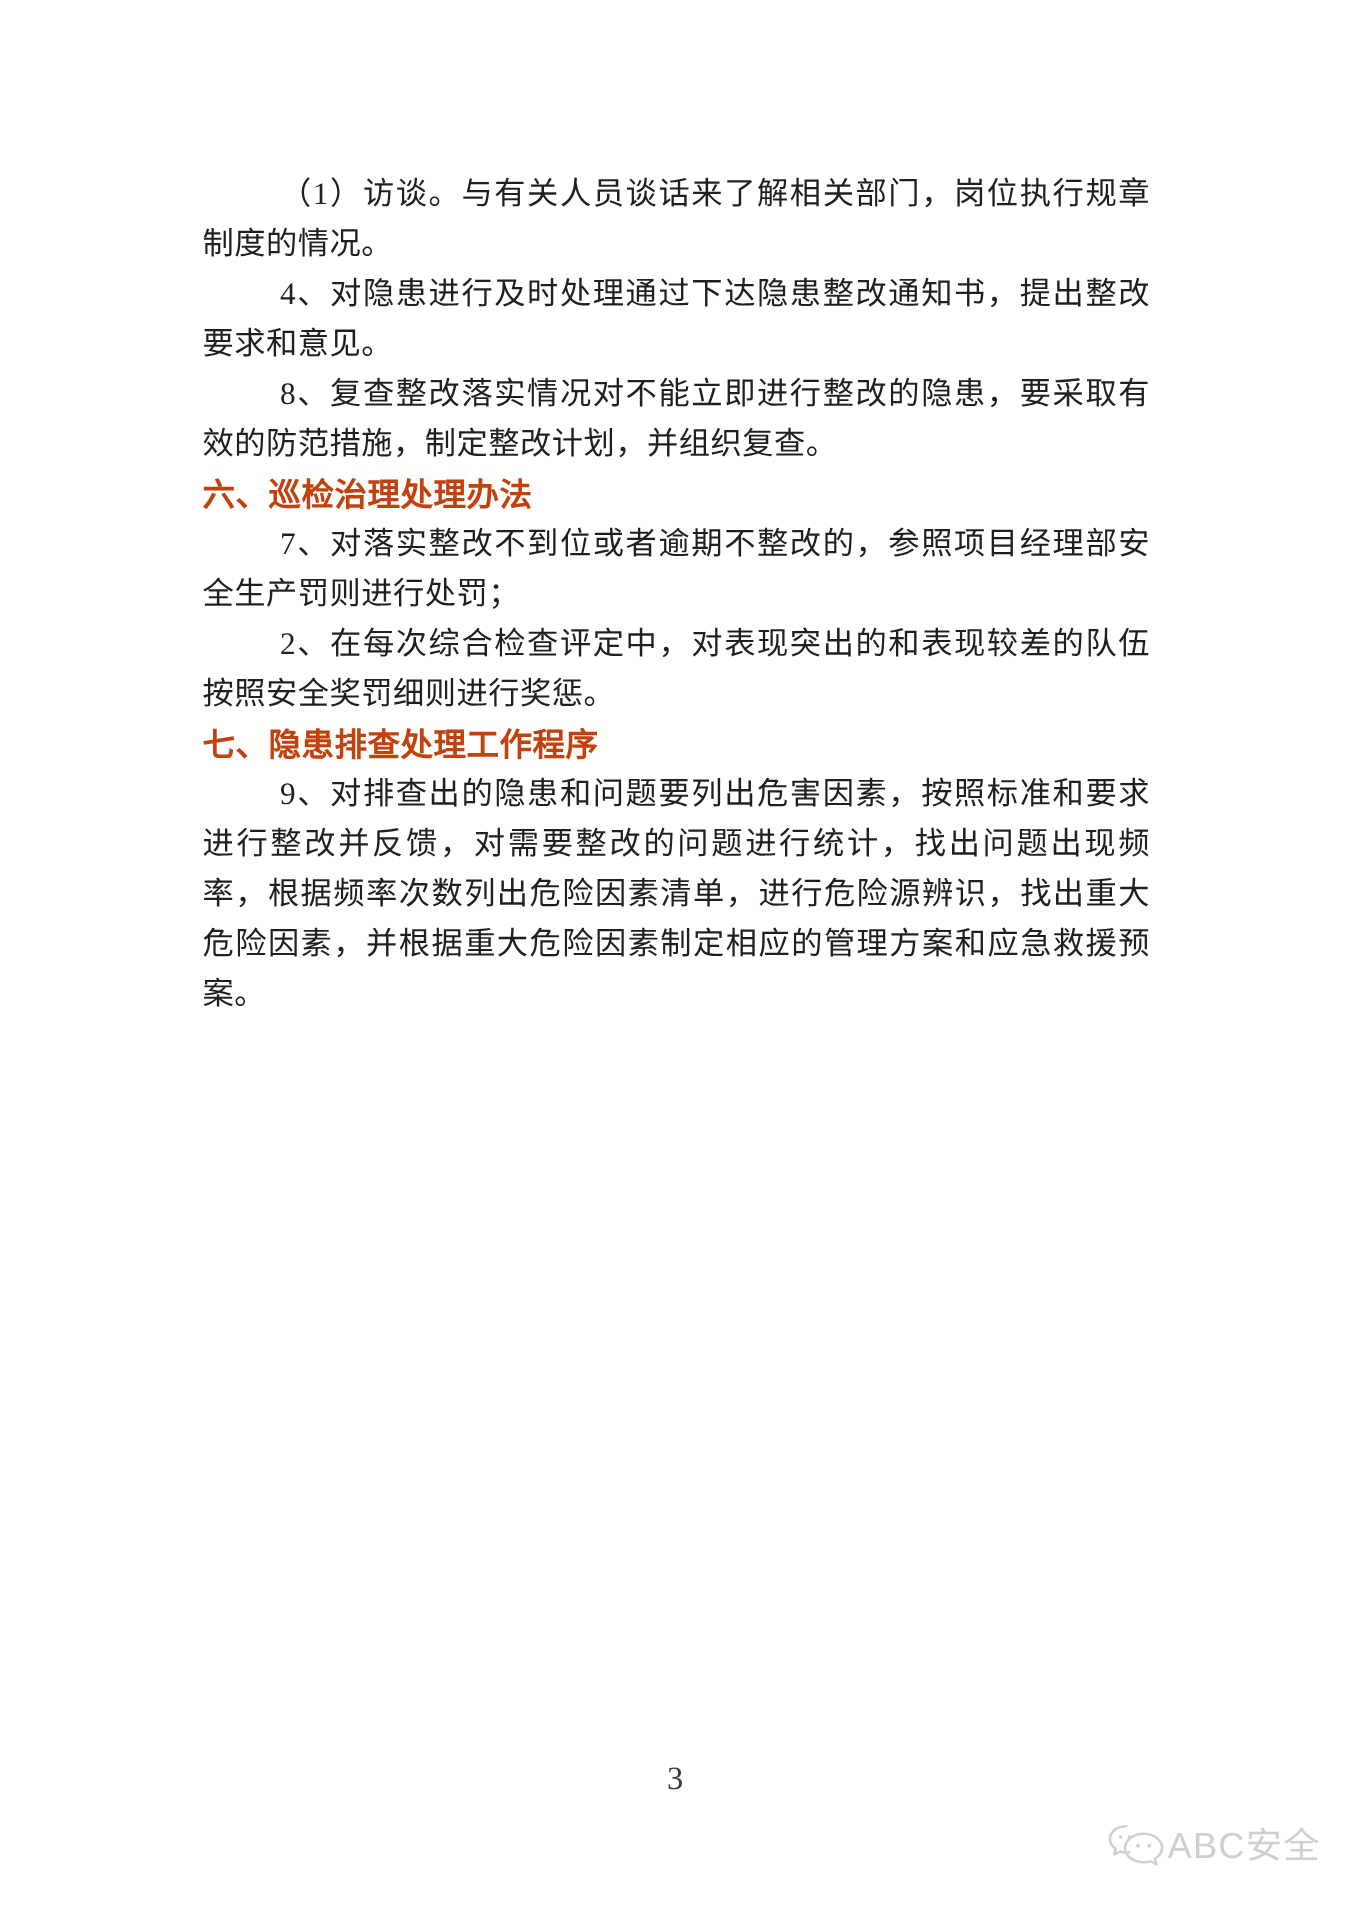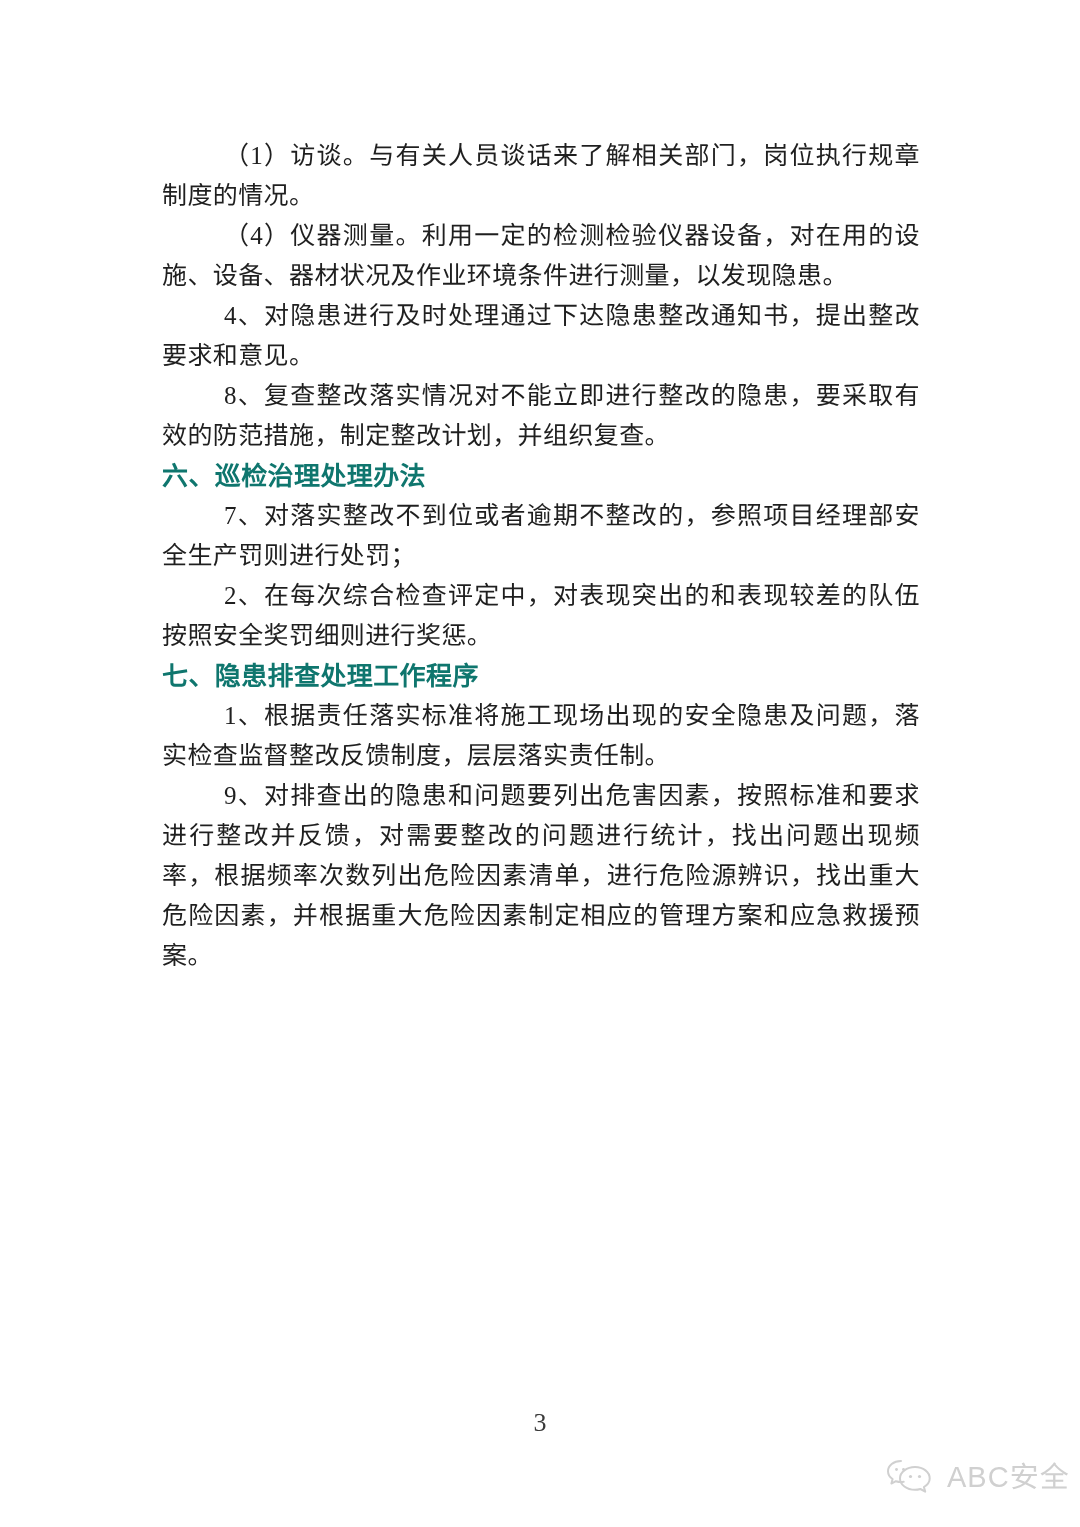--- a/index.html
+++ b/index.html
@@ -26,64 +26,62 @@
     color: #1f1f1f;
     text-align: justify;
   }
   .para.body { text-indent: 62px; }
   .para.heading {
     font-family: "Liberation Sans", "DejaVu Sans", sans-serif;
     font-weight: bold;
     font-size: 26px;
     text-indent: 0;
     text-align: left;
-    color: #0f766e;
+    color: #c2410c;
   }
   .page-number {
     position: absolute;
     top: 1408px;
     left: 0;
     width: 100%;
     text-align: center;
     font-size: 26px;
     color: #3a3a3a;
   }
   .watermark {
     position: absolute;
     left: 886px;
     top: 1458px;
     display: flex;
     align-items: center;
-    gap: 15px;
+    gap: 2px;
   }
   .watermark .wicon { display: inline-flex; }
   .watermark .wlabel {
     font-family: "Liberation Sans", "DejaVu Sans", sans-serif;
     font-size: 29px;
     line-height: 36px;
     color: #d0d0d0;
     text-shadow: 0 1px 0 #ffffff;
     letter-spacing: 1px;
   }
 </style>
 </head>
 <body>
 
 <div class="page">
 
   <div class="content">
       <p class="para body">（1）访谈。与有关人员谈话来了解相关部门，岗位执行规章制度的情况。</p>
-      <p class="para body">（4）仪器测量。利用一定的检测检验仪器设备，对在用的设施、设备、器材状况及作业环境条件进行测量，以发现隐患。</p>
       <p class="para body">4、对隐患进行及时处理通过下达隐患整改通知书，提出整改要求和意见。</p>
       <p class="para body">8、复查整改落实情况对不能立即进行整改的隐患，要采取有效的防范措施，制定整改计划，并组织复查。</p>
       <p class="para heading">六、巡检治理处理办法</p>
       <p class="para body">7、对落实整改不到位或者逾期不整改的，参照项目经理部安全生产罚则进行处罚；</p>
       <p class="para body">2、在每次综合检查评定中，对表现突出的和表现较差的队伍按照安全奖罚细则进行奖惩。</p>
       <p class="para heading">七、隐患排查处理工作程序</p>
-      <p class="para body">1、根据责任落实标准将施工现场出现的安全隐患及问题，落实检查监督整改反馈制度，层层落实责任制。</p>
       <p class="para body">9、对排查出的隐患和问题要列出危害因素，按照标准和要求进行整改并反馈，对需要整改的问题进行统计，找出问题出现频率，根据频率次数列出危险因素清单，进行危险源辨识，找出重大危险因素，并根据重大危险因素制定相应的管理方案和应急救援预案。</p>
     </div>
 
   <div class="page-number">3</div>
 
   <div class="watermark">
     <span class="wicon">
       <svg width="46" height="38" viewBox="0 0 46 38" aria-hidden="true">
         <g fill="none" stroke="#d0d0d0" stroke-width="2" stroke-linecap="round" stroke-linejoin="round">
           <path d="M15 3 C7.5 3 2 7.6 2 13.2 c0 3.2 1.8 6 4.6 7.8 L5.4 25.6 l4.5-2.4 c1.6 0.5 3.3 0.8 5.1 0.8 0.9 0 1.8-0.1 2.7-0.2"></path>

